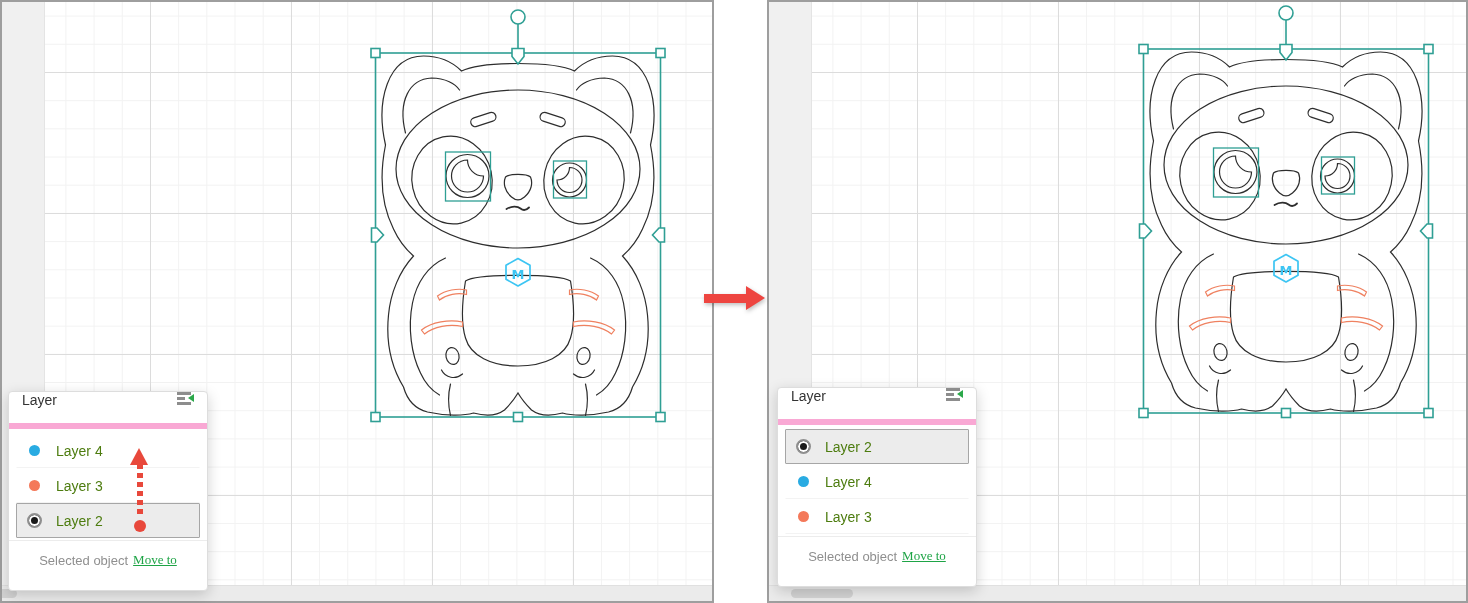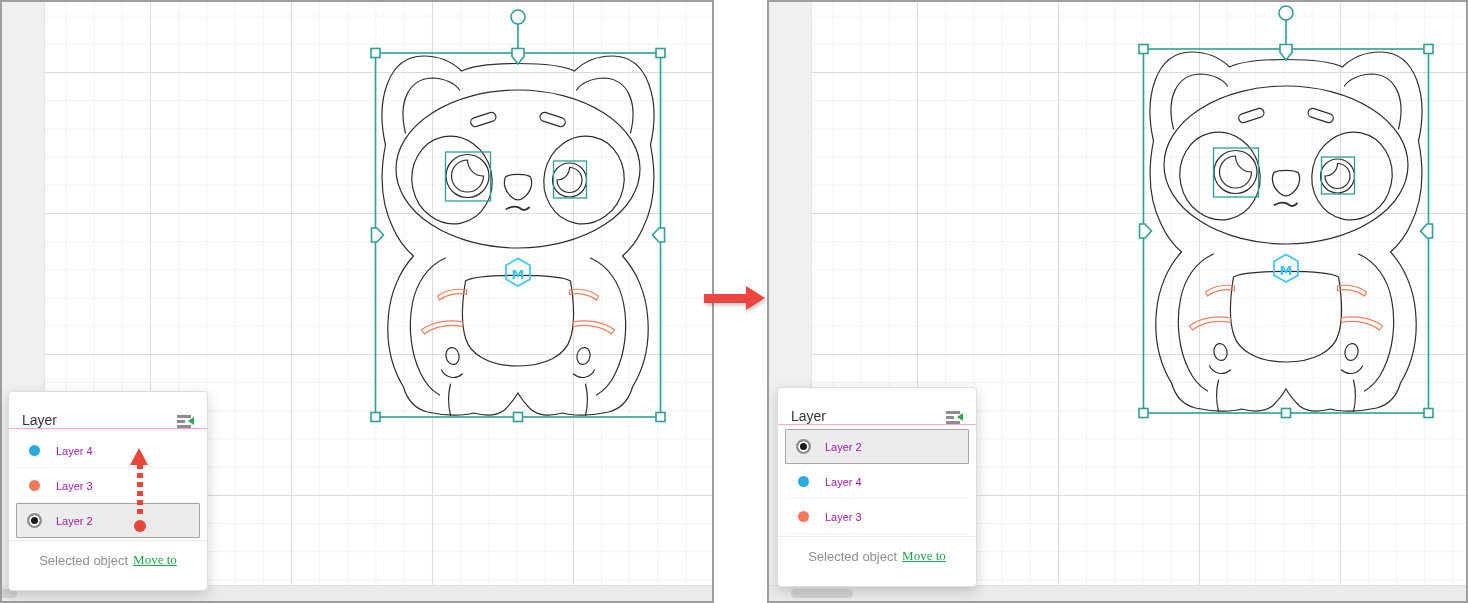--- a/index.html
+++ b/index.html
@@ -33,41 +33,41 @@
   .panda-svg { position:absolute; z-index:3; }
   .view.left  .panda-svg { left:366px; top:5px; }
   .view.right .panda-svg { left:367px; top:1px; }
 
   
   .layer-panel { position:absolute; width:200px; height:200px; background:#fff; border:1px solid #ddd;
     border-radius:4px; box-shadow:0 4px 14px rgba(0,0,0,0.18); z-index:5; }
   .view.left  .layer-panel { left:6px;  top:389px; }
   .view.right .layer-panel { left:8px;  top:385px; }
 
-  .lp-header { height:37px; display:flex; align-items:flex-end; justify-content:space-between;
-    padding:0 13px; border-bottom:1px solid #f9a8d4; }
+  .lp-header { height:37px; display:flex; align-items:flex-start; justify-content:space-between;
+    padding:0 13px; border-bottom:6px solid #f9a8d4; }
   .lp-title { font-size:14px; color:#333; }
 
   .lp-collapse { position:relative; width:17px; height:13px; cursor:pointer; }
   .lp-collapse .bar { position:absolute; left:0; height:2.5px; background:#8d8d8d; }
   .lp-collapse .bar.b1 { top:0;  width:14px; }
   .lp-collapse .bar.b2 { top:5px; width:8px; }
   .lp-collapse .bar.b3 { top:10px; width:14px; }
   .lp-collapse .tri { position:absolute; right:0; top:2px; width:0; height:0;
     border-top:4.5px solid transparent; border-bottom:4.5px solid transparent; border-right:6px solid #2ba84a; }
 
   .lp-rows { padding:4px 7px 2px 7px; }
   .lp-row { height:35px; display:flex; align-items:center; padding:0 12px;
     border:1px solid transparent; border-bottom:1px solid #f3f3f3; cursor:pointer; }
   .lp-row.selected { background:#ececec; border:1px solid #a6a6a6; border-radius:1px; }
 
   .dot { width:11px; height:11px; border-radius:50%; margin-right:16px; flex:0 0 auto; }
   .dot.ringed { width:15px; height:15px; margin-left:-2px; margin-right:14px;
     border:2px solid #8f8f8f; box-shadow:inset 0 0 0 2px #fff; }
-  .lp-label { font-size:11px; color:#a21caf; }
+  .lp-label { font-size:14px; color:#4d7c0f; }
 
   .lp-footer { border-top:1px solid #ececec; height:39px; display:flex; align-items:center;
     justify-content:center; gap:5px; font-size:13px; color:#8f8f8f; }
   .move-link { color:#1ea446; text-decoration:underline; cursor:pointer;font-family:Liberation Serif, serif; }
 
   
   .dotted-arrow { position:absolute; left:128px; top:446px; width:19px; height:88px; z-index:6; pointer-events:none; }
   .da-tri { position:absolute; left:0; top:0; width:0; height:0;
     border-left:9.5px solid transparent; border-right:9.5px solid transparent; border-bottom:17px solid #e8483b; }
   .da-shaft { position:absolute; left:6.5px; top:16px; width:6px; height:54px;

